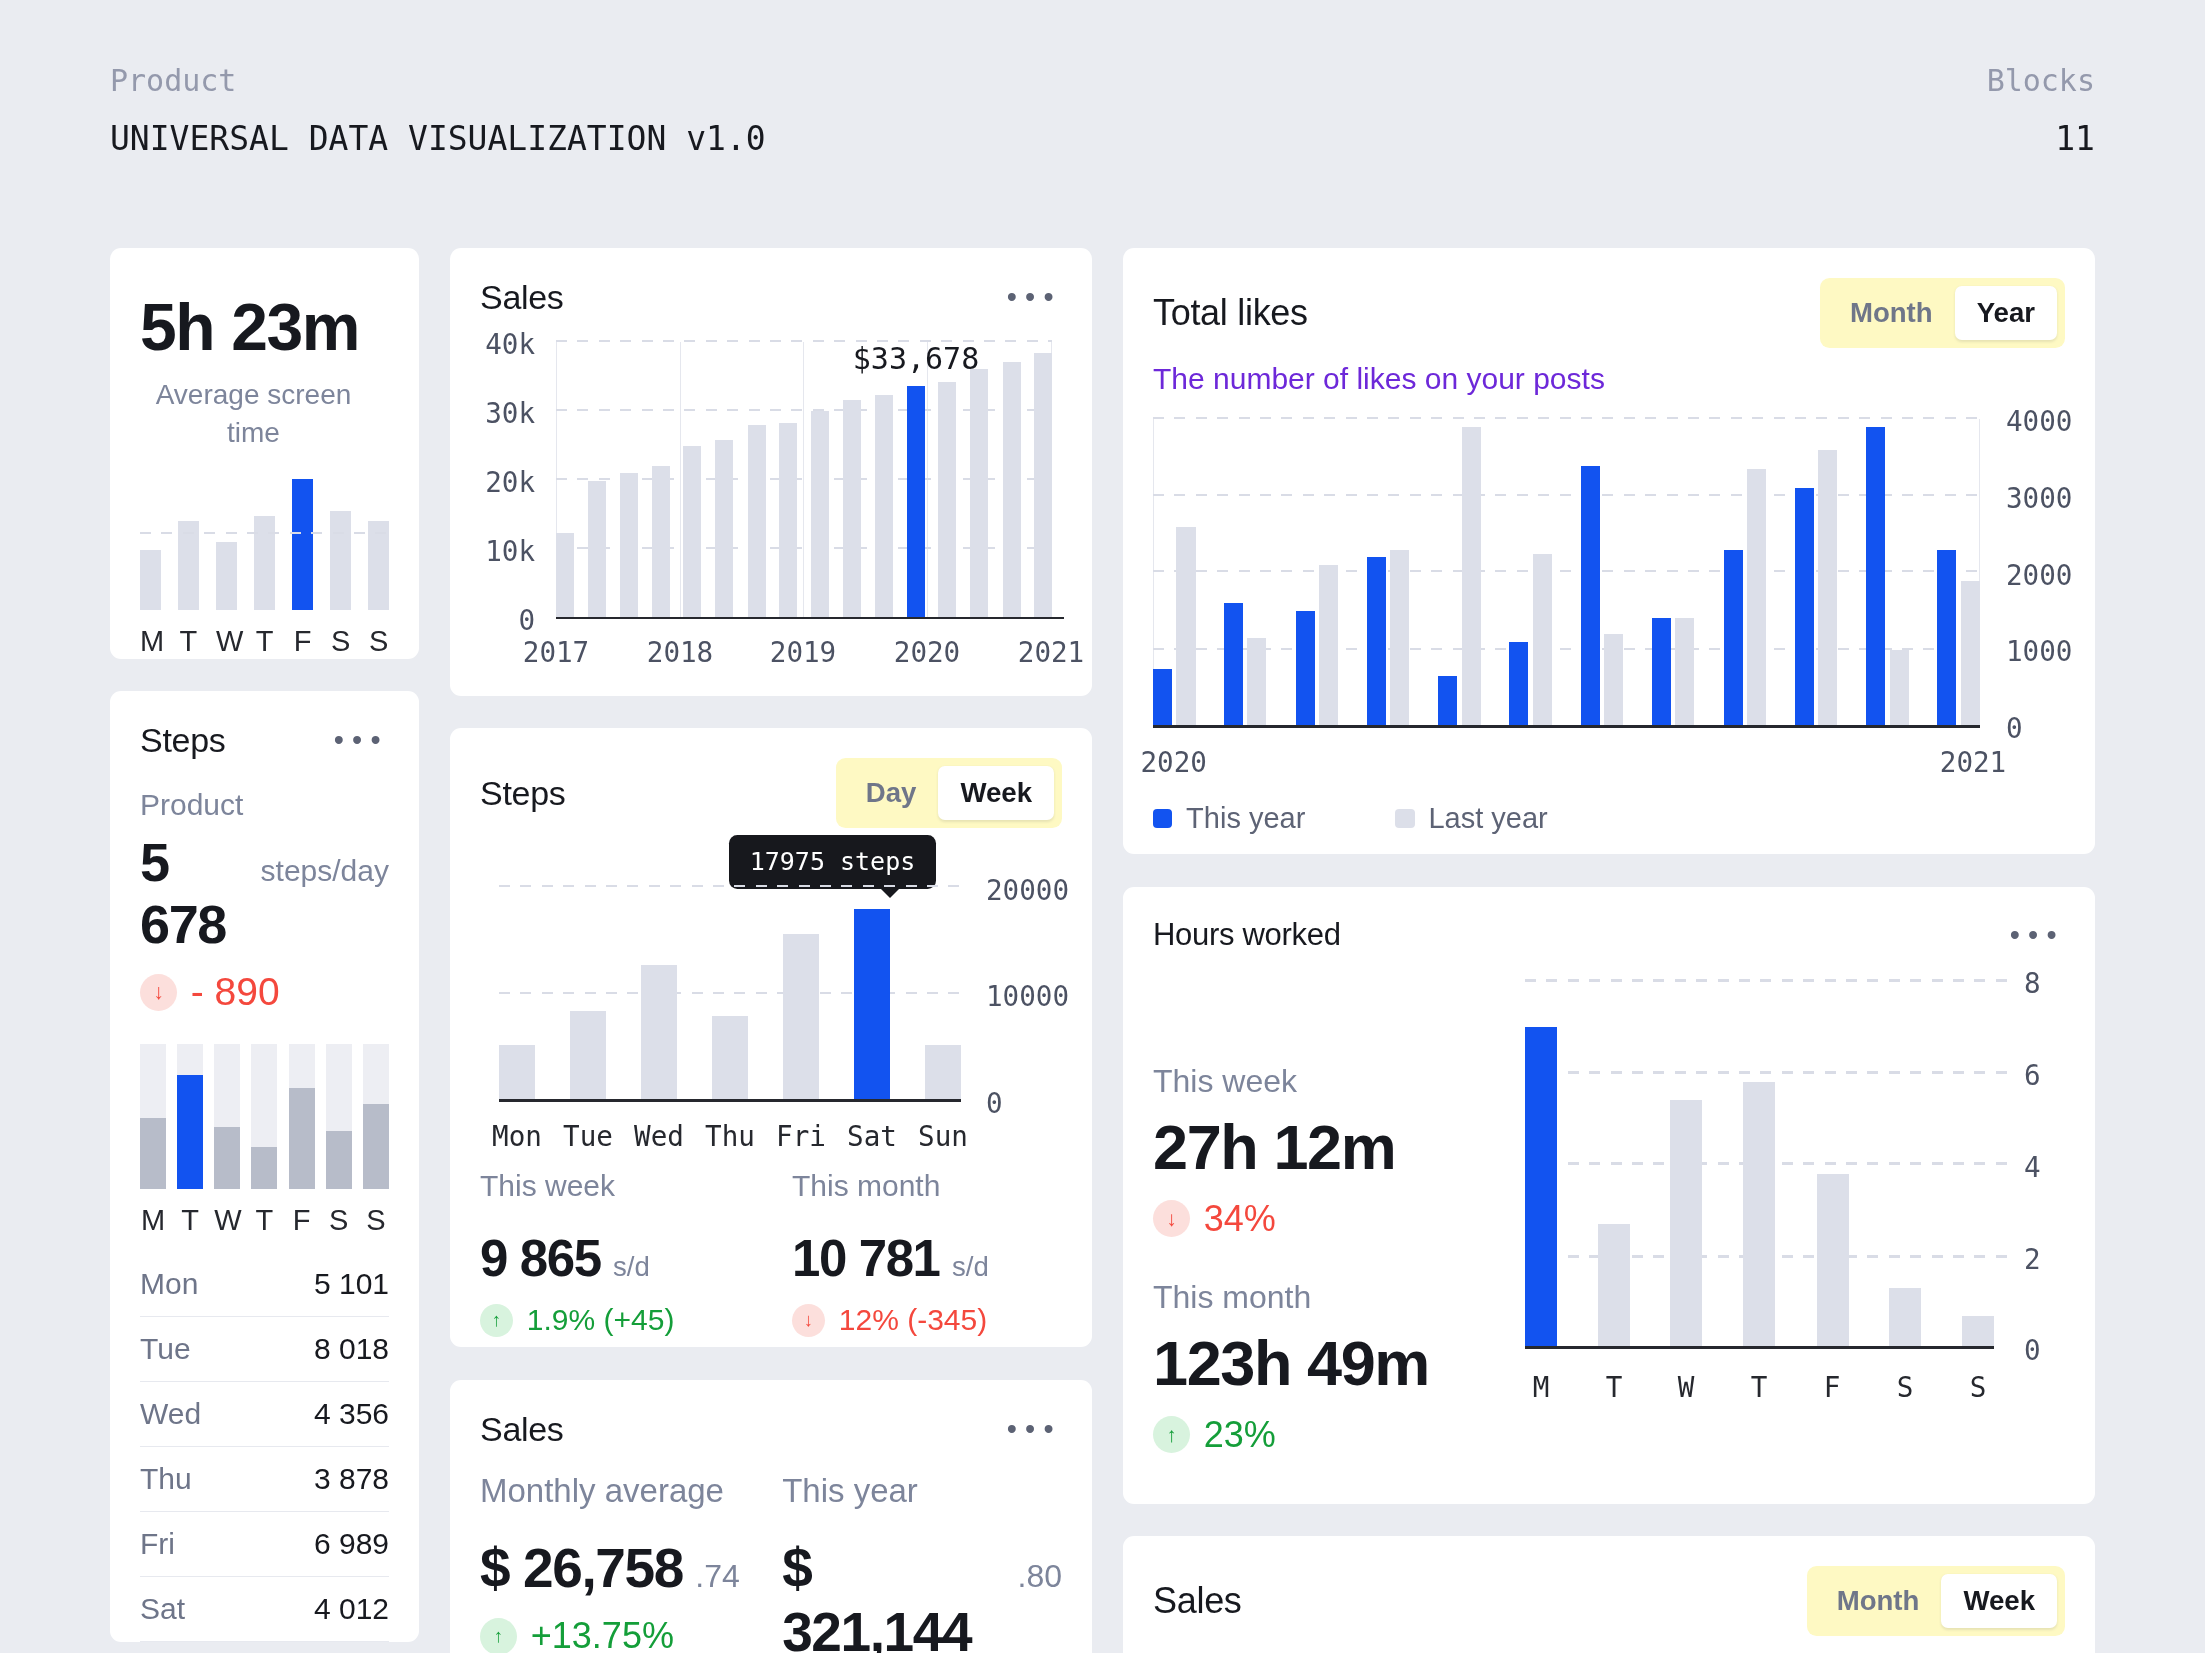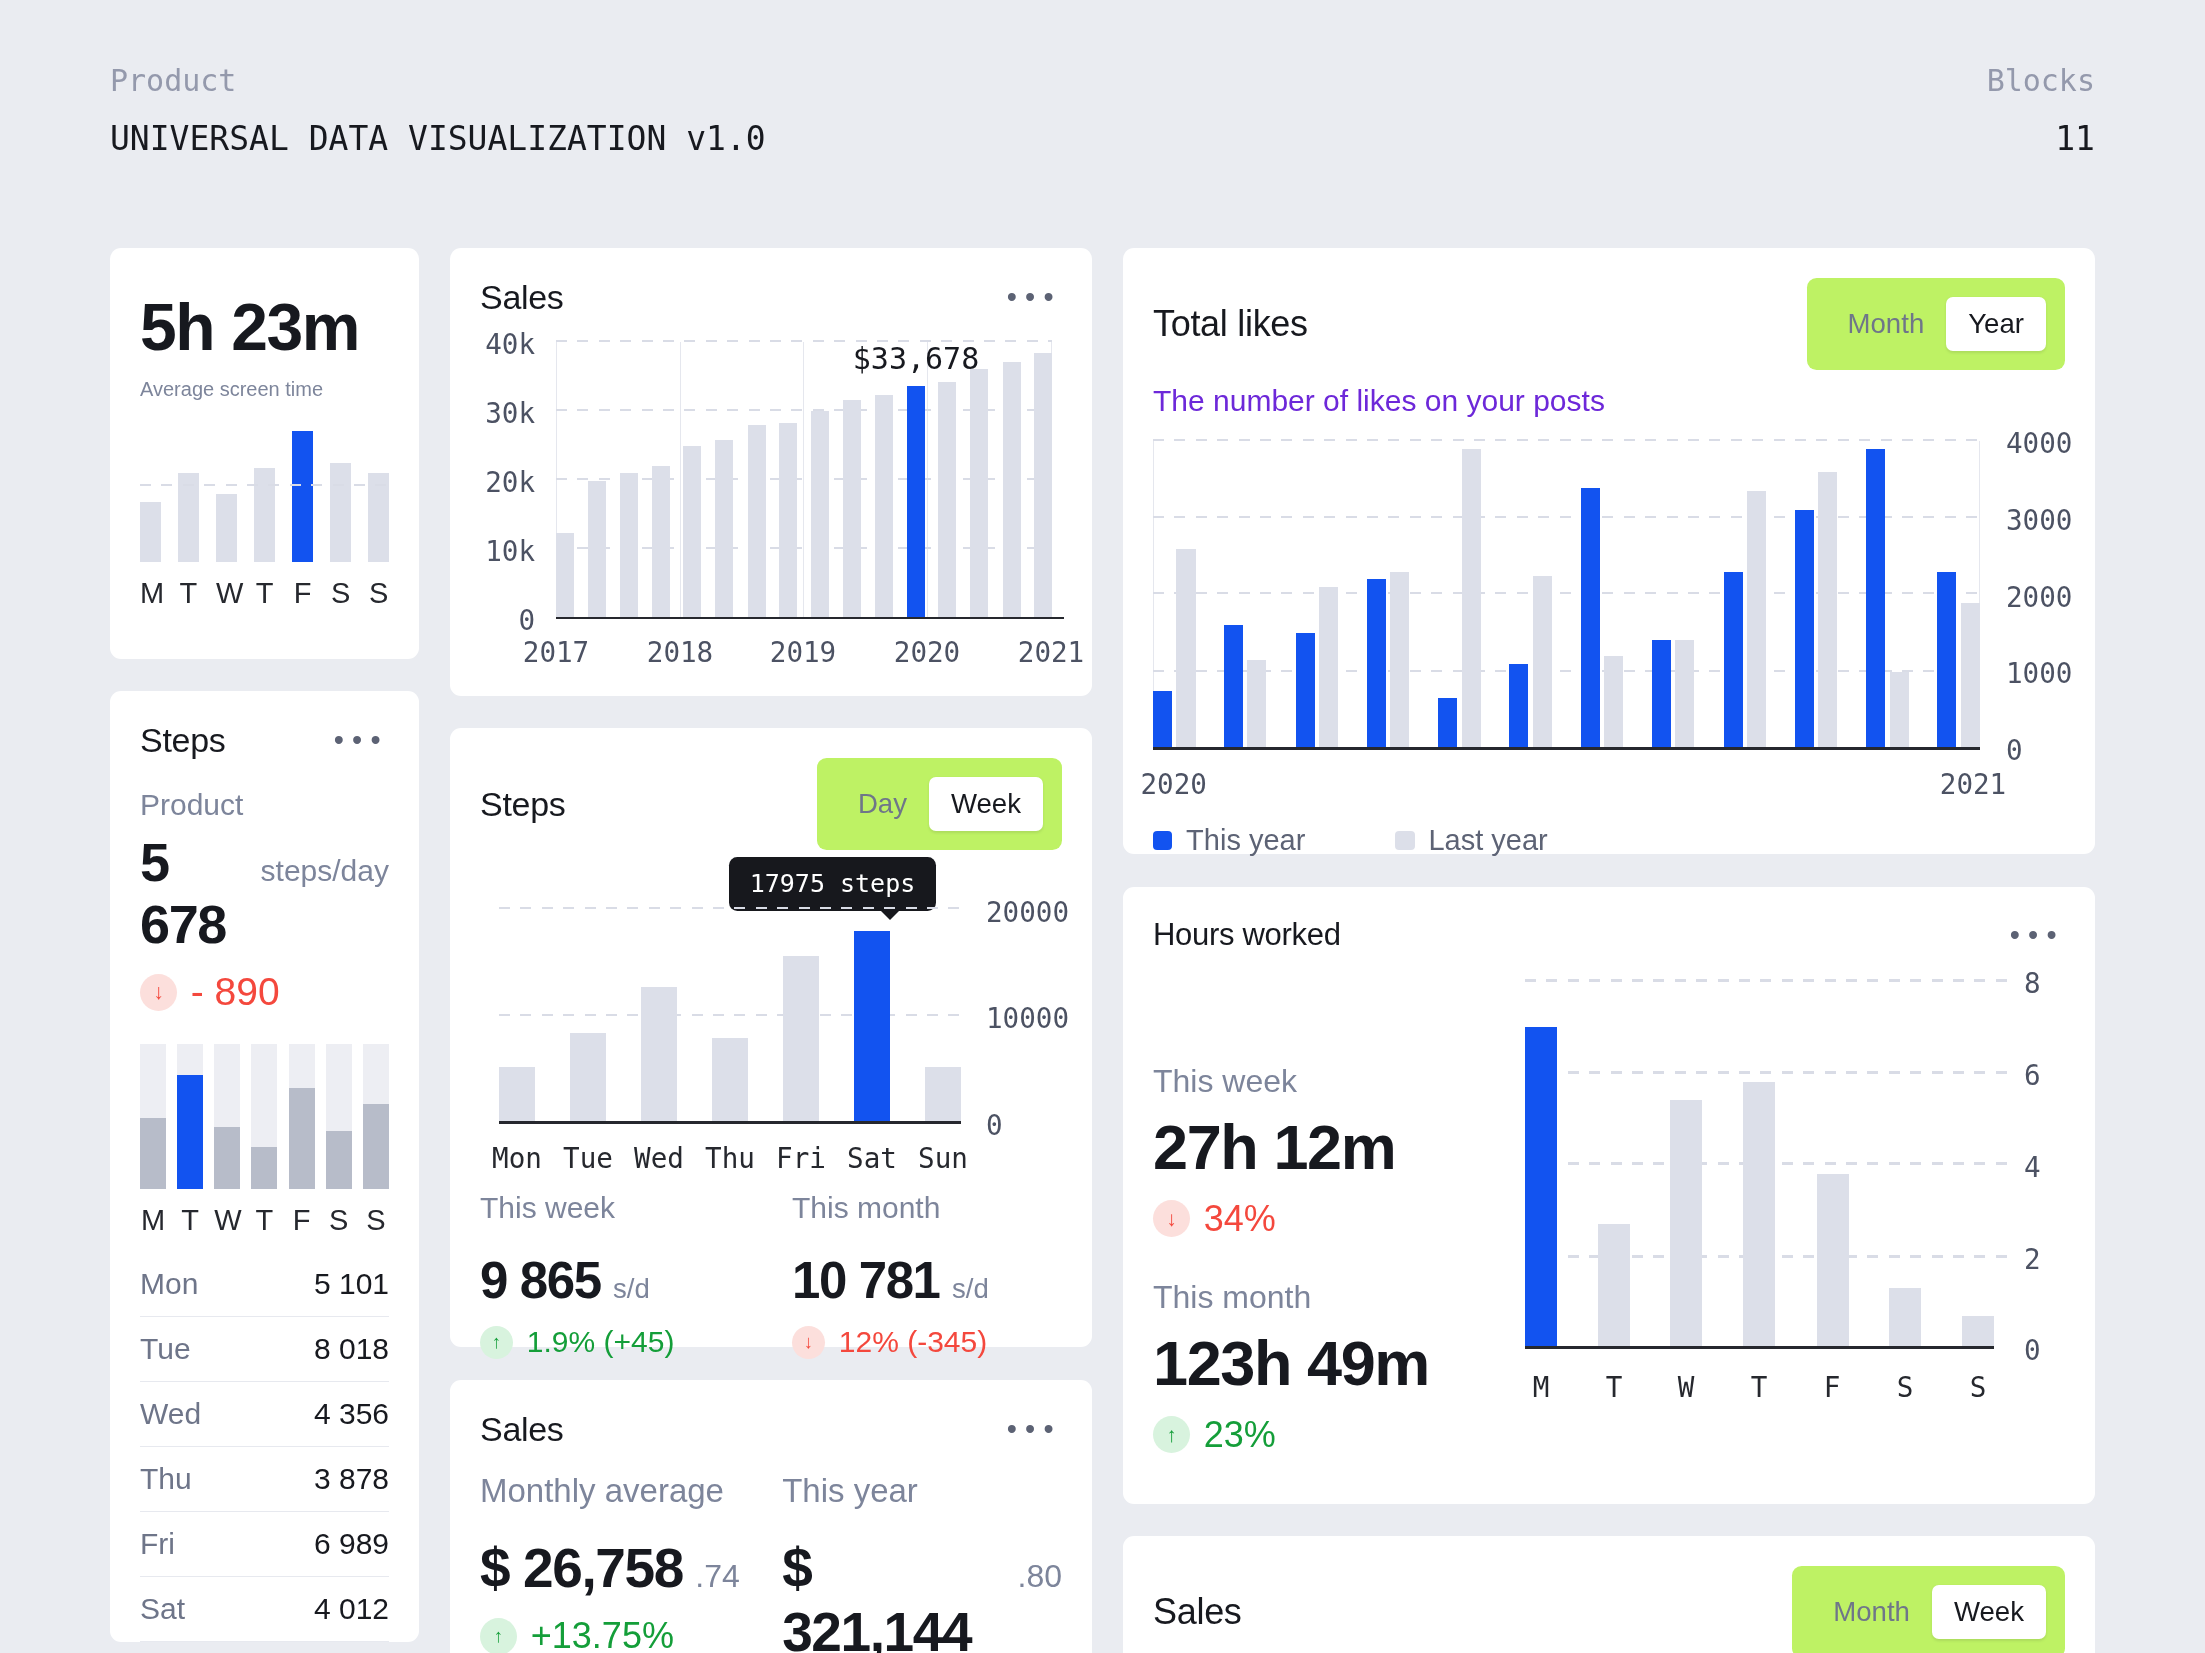--- a/index.html
+++ b/index.html
@@ -27,21 +27,21 @@
   #card-total-likes   { left:1123px; top:248px;  width:972px; height:606px; }
   #card-hours         { left:1123px; top:887px; width:972px; height:617px; }
   #card-sales-daily   { left:1123px; top:1536px; width:972px; height:276px; }
 
   .title-row { display:flex; align-items:center; justify-content:space-between; }
   .card-title { font-size:34px; font-weight:500; letter-spacing:-0.3px; }
   .subtitle { font-size:30px; color:#6d28d9; margin-top:13.8px; }
   .dots { font-size:29px; letter-spacing:8.3px; color:#5C6274; line-height:1; cursor:pointer; }
 
   
-  .toggle { display:inline-flex; background:#bef264; border-radius:9.6px; padding:19px; font-size:27.6px; }
+  .toggle { display:inline-flex; background:#fef9c3; border-radius:9.6px; padding:8px; font-size:27.6px;font-weight:bold; }
   .toggle .seg { padding:11px 22px; border-radius:6.9px; color:#6F7689; cursor:pointer; white-space:nowrap; }
   .toggle .seg.active { background:#fff; color:#17191F; box-shadow:0 1.4px 2.8px rgba(22,25,40,.10); }
 
   
   .stat-label { font-size:30px; color:#7D859B; }
   .value-row { display:flex; align-items:baseline; gap:12.4px; }
   .big-num { font-weight:600; letter-spacing:-1.4px; color:#17191F; }
   .unit { font-size:27.6px; color:#7D859B; }
   .delta { display:flex; align-items:center; gap:13.8px; margin-top:15px; }
   .badge { width:36px; height:36px; border-radius:50%; display:inline-flex; align-items:center; justify-content:center; font-size:20.7px; flex:none; }
@@ -63,21 +63,21 @@
   .xlab { position:absolute; font-family:"DejaVu Sans Mono",monospace; font-size:27.6px; transform:translateX(-50%); white-space:nowrap; }
   .xlab.gray { color:#4C5263; } .xlab.dark { color:#26282E; }
   .annotation { position:absolute; font-family:"DejaVu Sans Mono",monospace; font-size:30px; color:#17191F; transform:translateX(-50%); white-space:nowrap; }
   .tooltip { position:absolute; background:#17181D; color:#fff; font-family:"DejaVu Sans Mono",monospace;
              font-size:25px; padding:12.4px 20.7px; border-radius:8.3px; white-space:nowrap; }
   .tooltip:after { content:""; position:absolute; top:100%; left:78%; margin-left:-9.6px;
                    border:9.6px solid transparent; border-top-color:#17181D; }
 
   
   .st-value { font-size:66px; margin-top:11px; }
-  .st-label { font-size:20px; color:#7D859B; line-height:1.35; margin-top:11px; width:227px; }
+  .st-label { font-size:28px; color:#7D859B; line-height:1.35; margin-top:11px; width:227px;text-align:center; }
   #screen-time-chart { position:relative; height:131px; margin-top:27.6px; }
   .mini-row { display:flex; justify-content:space-between; align-items:flex-end; height:100%; position:relative; }
   .mini-labels { display:flex; justify-content:space-between; margin-top:15px; font-size:29px; font-weight:500; color:#26282E; }
   .mini-labels span { width:20.7px; text-align:center; }
   .mini-labels.wide span { width:26px; }
 
   
   .avg-label { font-size:30px; color:#7D859B; margin-top:27.6px; }
   .steps-avg-value { font-size:54px; }
   #steps-stacked-chart { position:relative; height:145px; margin-top:30px; }

